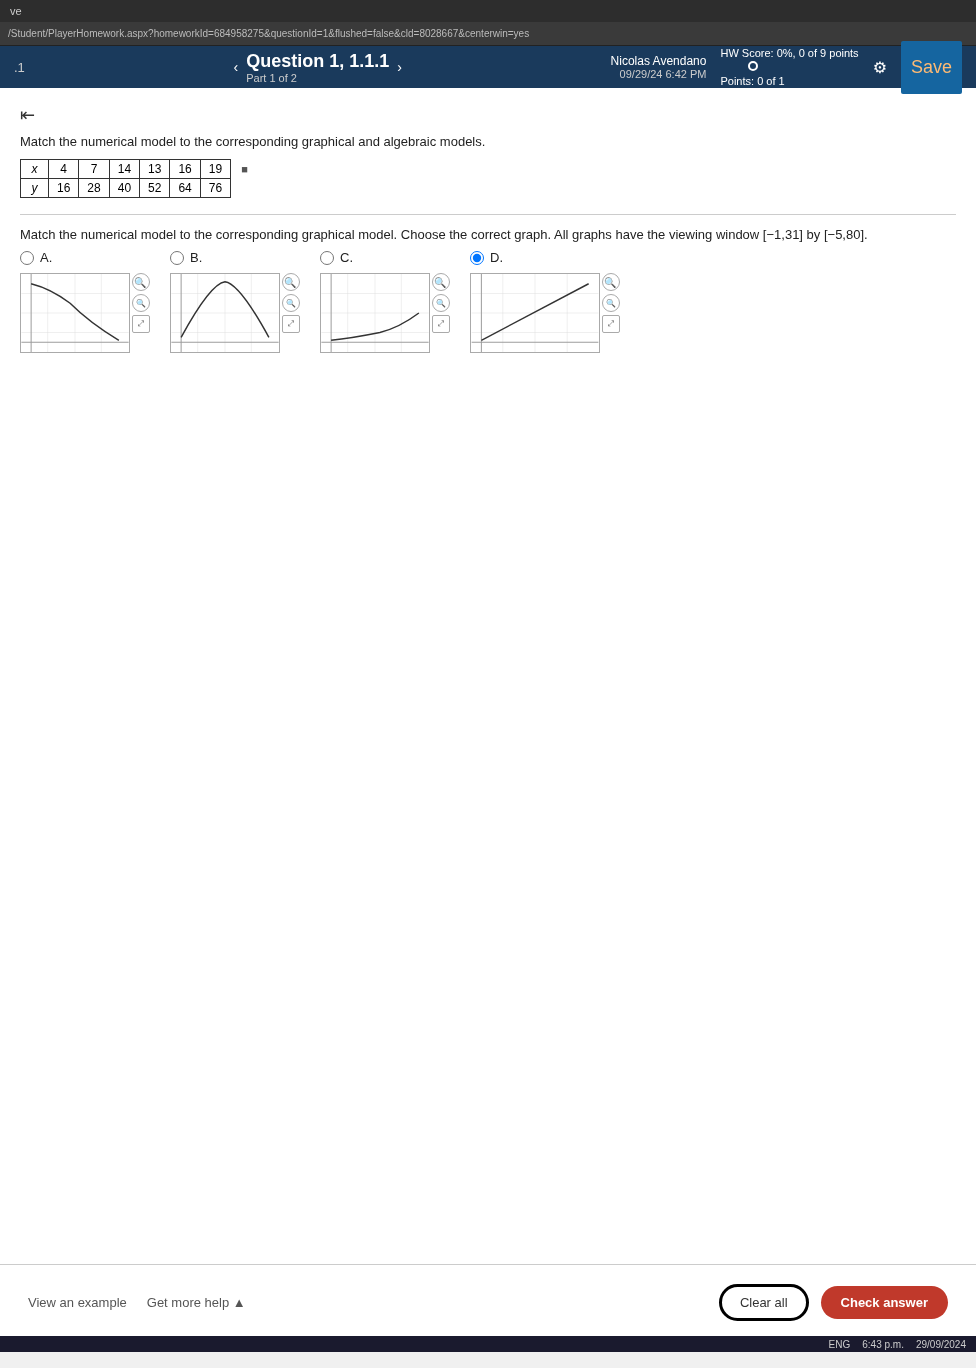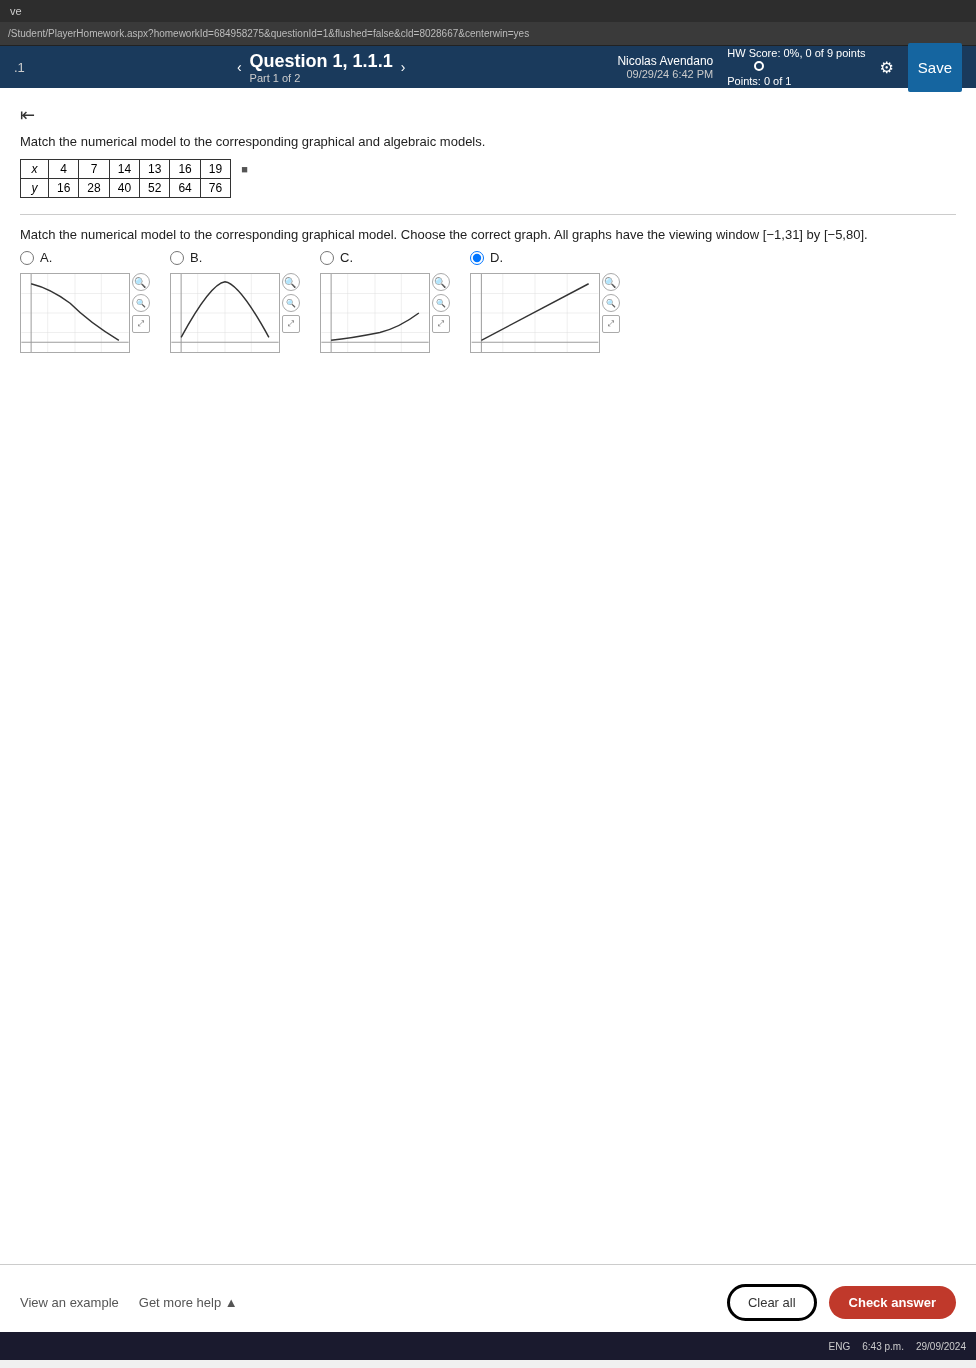--- a/index.html
+++ b/index.html
@@ -103,24 +103,24 @@
     }
     .gear-icon-btn {
       background: none;
       border: none;
       color: white;
       font-size: 16px;
       cursor: pointer;
     }
     .save-btn {
       background: #1565a0;
-      color: #ffffff;
+      color: #fdba74;
       border: none;
       padding: 16px 10px;
-      font-size: 15px;
+      font-size: 18px;
       cursor: pointer;
       border-radius: 2px;
     }
 
     
     .main-content {
       background: white;
       margin: 0;
       padding: 16px 20px;
       min-height: 1200px;
@@ -239,21 +239,21 @@
     }
 
     
     .bottom-bar {
       position: fixed;
       bottom: 0;
       left: 0;
       right: 0;
       background: white;
       border-top: 1px solid #ccc;
-      padding: 12px 20px;
+      padding: 12px 28px;
       display: flex;
       align-items: center;
       justify-content: space-between;
       height: 76px;
       z-index: 100;
     }
 
     .bottom-left {
       display: flex;
       gap: 20px;
@@ -290,25 +290,25 @@
       padding: 9px 20px;
       font-size: 13px;
       border-radius: 20px;
       cursor: pointer;
       font-weight: bold;
     }
 
     
     .taskbar {
       position: fixed;
-      bottom: 8px;
+      bottom: 16px;
       left: 0;
       right: 0;
       background: #1a1a2e;
-      height: 28px;
+      height: 16px;
       display: flex;
       align-items: center;
       justify-content: flex-end;
       padding: 0 10px;
       font-size: 10px;
       color: #ccc;
       z-index: 200;
     }
 
     .taskbar-items {

